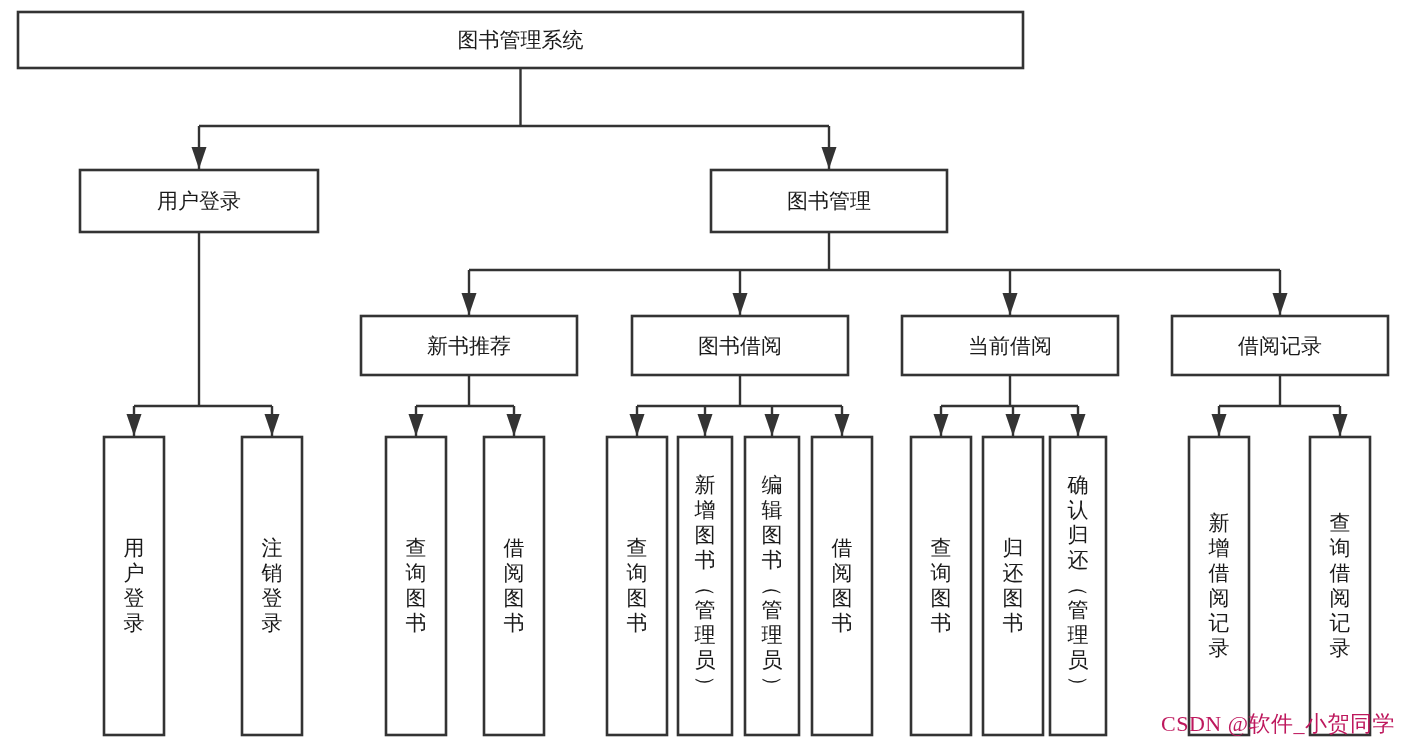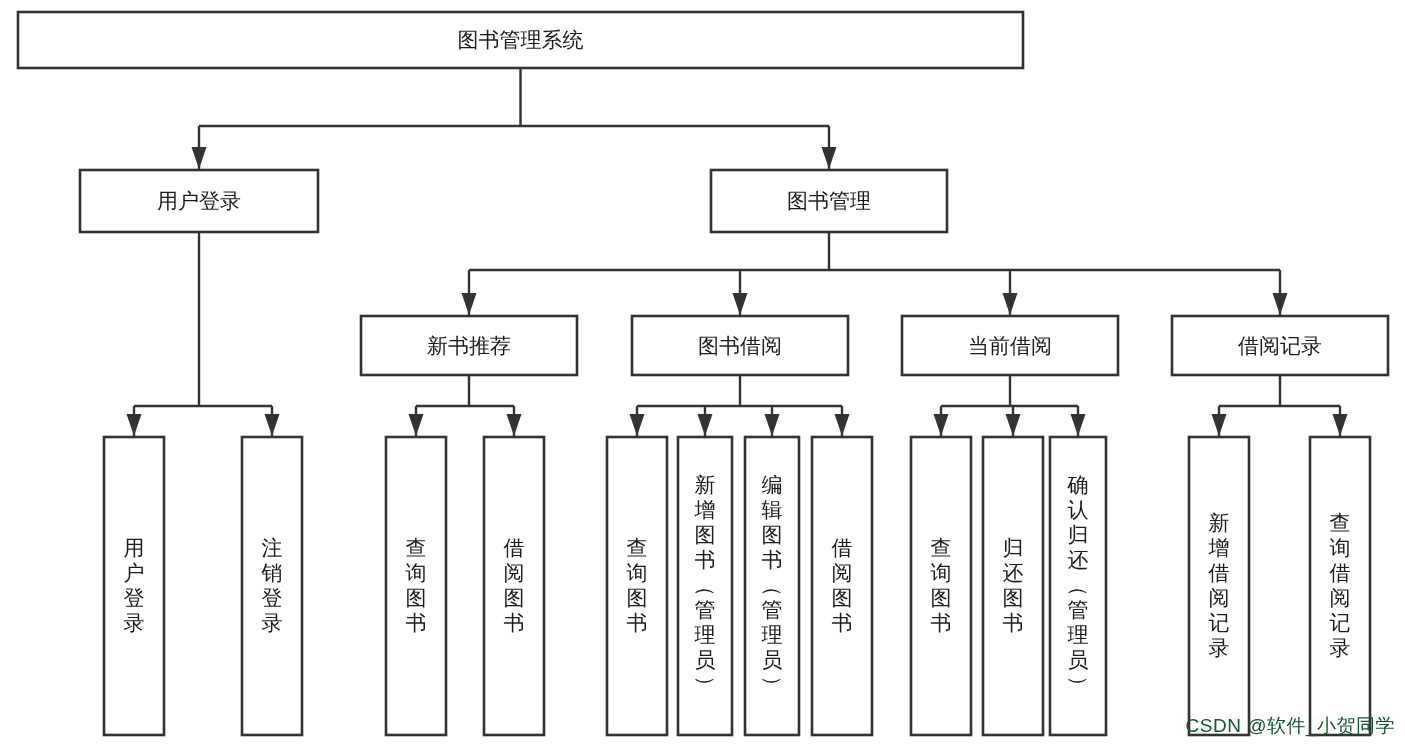--- a/index.html
+++ b/index.html
@@ -51,23 +51,23 @@
     font-family: "DejaVu Sans", "Liberation Sans", sans-serif;
     font-size: 21px;
     fill: #1a1a1a;
     text-anchor: middle;
     dominant-baseline: middle;
   }
   .watermark {
     position: absolute;
     right: 10px;
     bottom: 8px;
-    font-family: Liberation Sans, sans-serif;
-    font-size: 19px;
-    color: #14532d;
+    font-family: Liberation Serif, serif;
+    font-size: 22px;
+    color: #be185d;
     letter-spacing: 0.5px;
     white-space: nowrap;
     user-select: none;
   }
 </style>
 </head>
 <body>
 
 <div id="diagram-root">
   <svg id="tree-svg" viewBox="0 0 1405 747">

